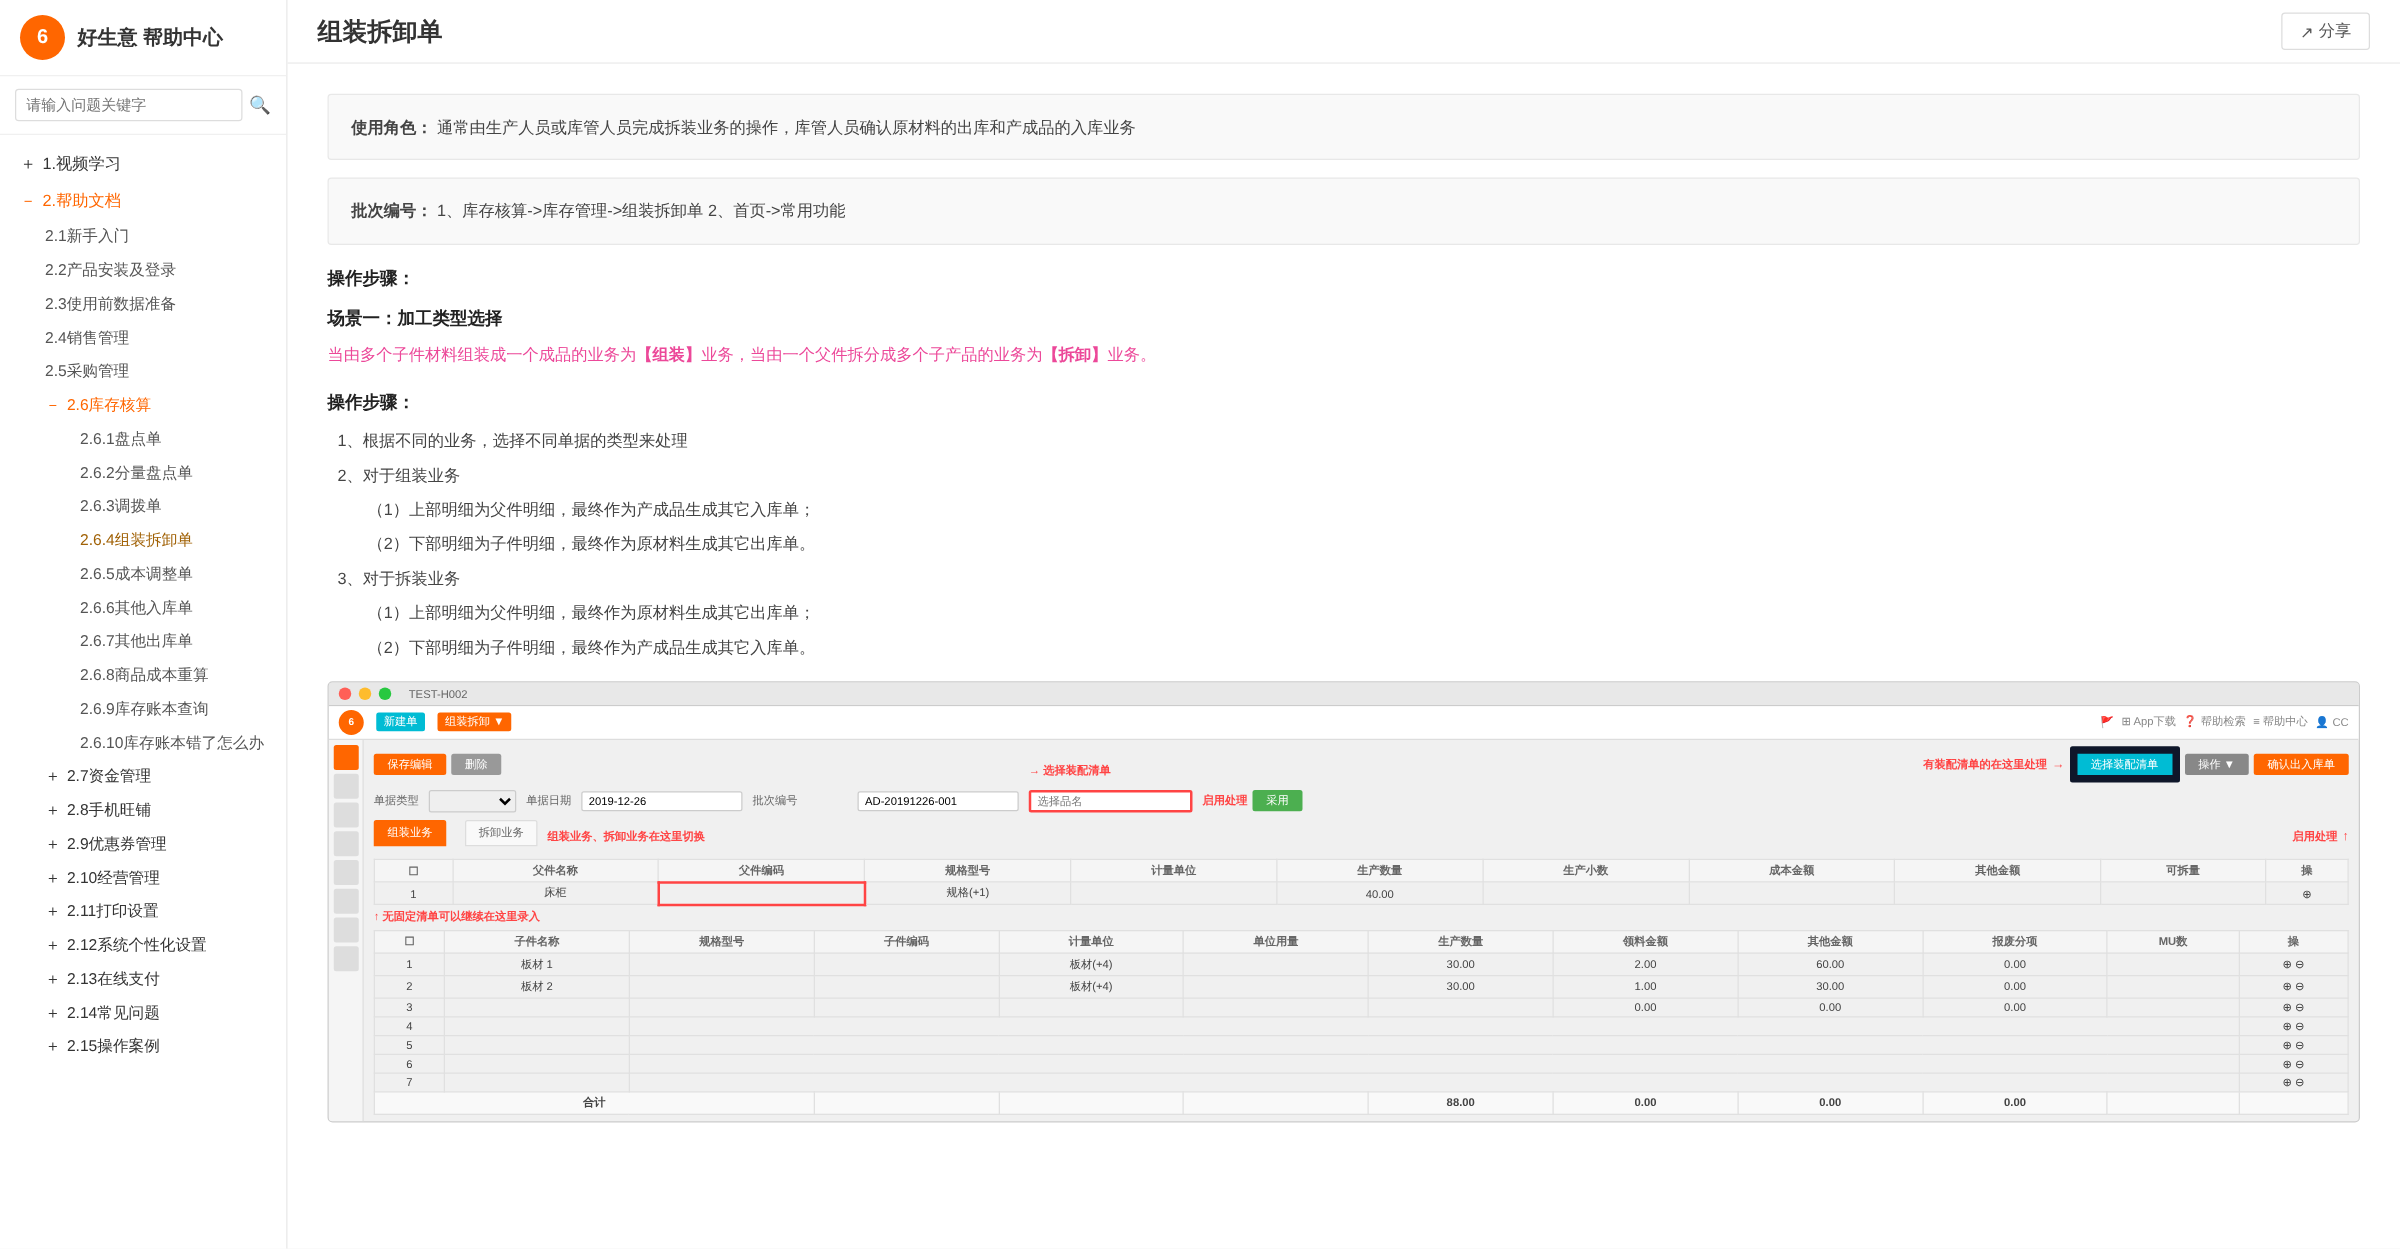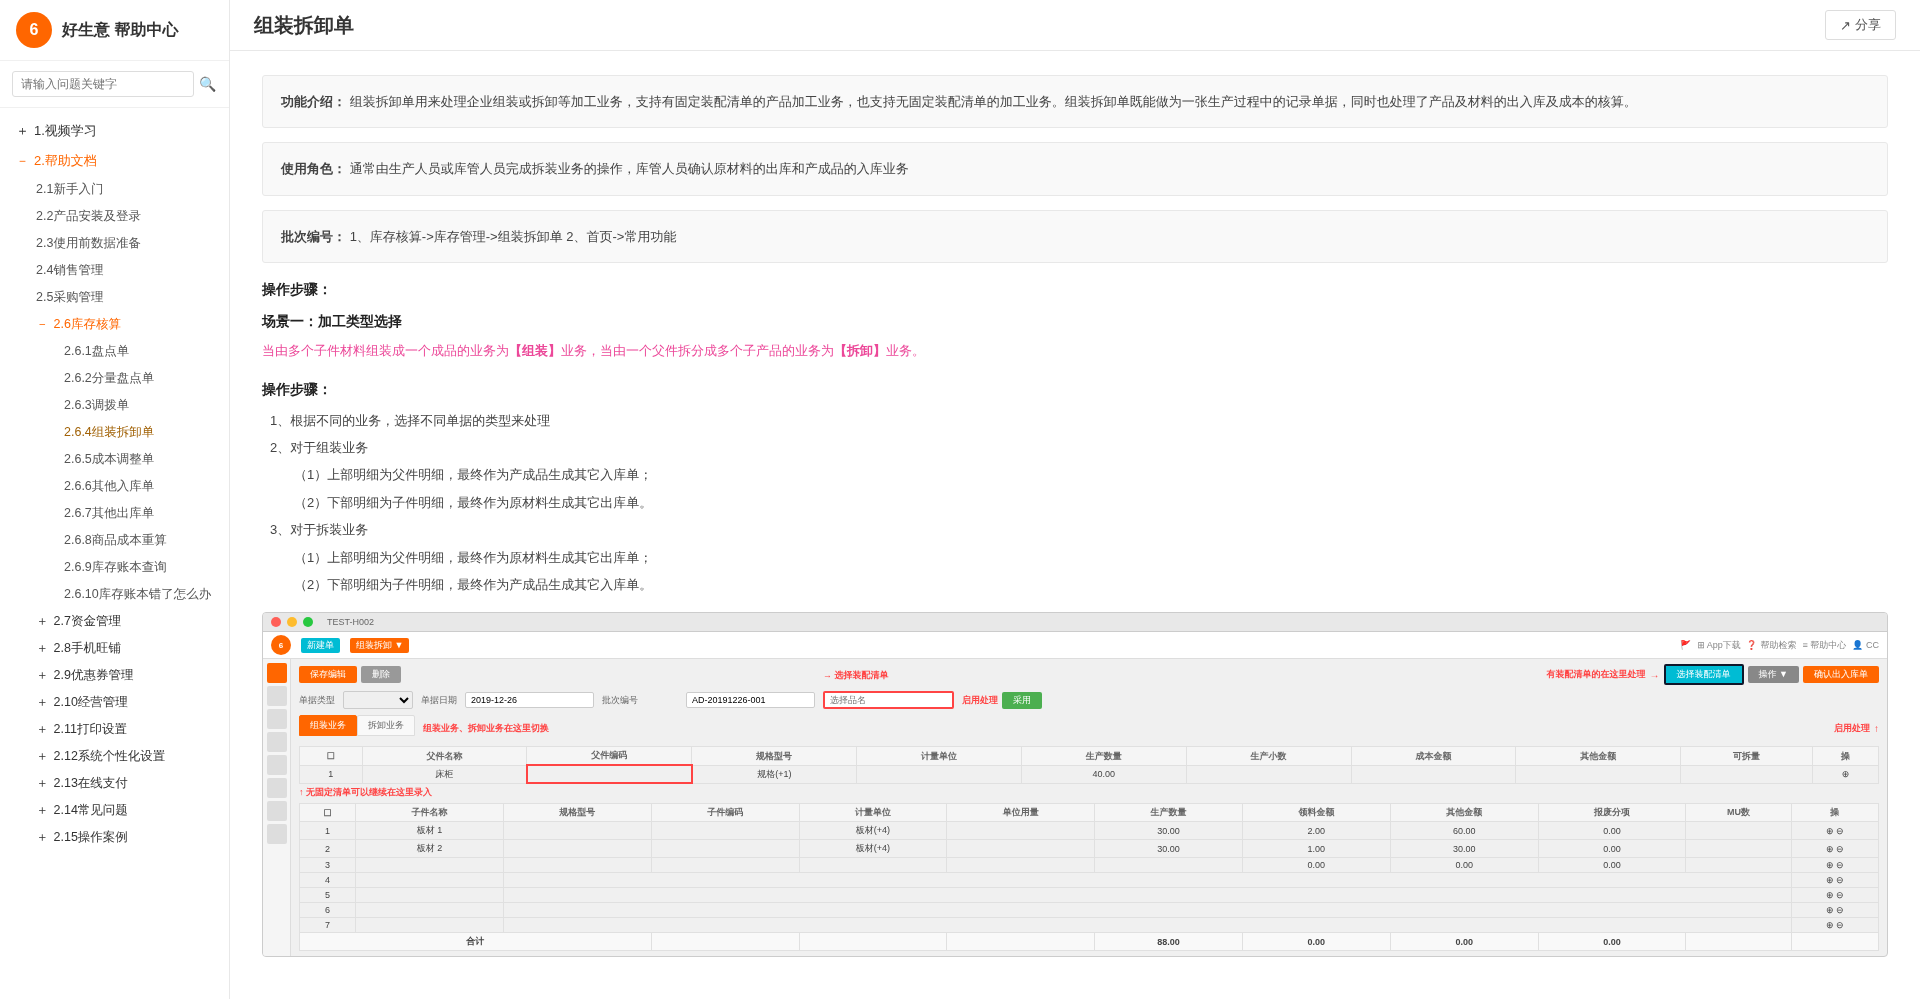--- a/index.html
+++ b/index.html
@@ -213,21 +213,21 @@
 
     .bs-form { display:flex; gap:8px; align-items:center; margin-bottom:6px; flex-wrap:wrap; }
     .bs-input { border:1px solid #ccc; padding:2px 5px; font-size:9px; border-radius:2px; min-width:70px; }
     .bs-input.red-border { border-color:#f44; border-width:2px; }
     .bs-btn { padding:2px 11px; border:none; border-radius:2px; font-size:9px; cursor:pointer; color:#fff; }
     .bs-btn.teal { background:#00bcd4; }
     .bs-btn.orange { background:#f60; }
     .bs-btn.green { background:#4caf50; }
     .bs-btn.gray { background:#999; color:#fff; }
 
-    .bs-tabs { display:flex; gap:0; margin-bottom:6px; }
+    .bs-tabs { display:flex; gap:15px; margin-bottom:6px; }
     .bs-tab { padding:3px 10px; font-size:9px; border:1px solid #ddd; border-radius:2px 2px 0 0; cursor:pointer; background:#f9f9f9; color:#666; }
     .bs-tab.active { background:#f60; color:#fff; border-color:#f60; }
 
     .bs-table { width:100%; border-collapse:collapse; font-size:9px; }
     .bs-table th { background:#f5f5f5; border:1px solid #e0e0e0; padding:2px 4px; color:#666; text-align:center; }
     .bs-table td { border:1px solid #e0e0e0; padding:2px 4px; color:#444; text-align:center; }
     .bs-table .red-cell { border:2px solid #f44; }
   </style>
 </head>
 <body>
@@ -346,24 +346,20 @@
 <div class="main">
   <div class="topbar">
     <h1 class="page-title">组装拆卸单</h1>
     <button class="share-btn">
       <span>↗</span>
       <span>分享</span>
     </button>
   </div>
   <div class="content-area">
 
-    <div class="info-box">
-      <strong>功能介绍：</strong>
-      <span>组装拆卸单用来处理企业组装或拆卸等加工业务，支持有固定装配清单的产品加工业务，也支持无固定装配清单的加工业务。组装拆卸单既能做为一张生产过程中的记录单据，同时也处理了产品及材料的出入库及成本的核算。</span>
-    </div>
 
     <div class="info-box">
       <strong>使用角色：</strong>
       <span>通常由生产人员或库管人员完成拆装业务的操作，库管人员确认原材料的出库和产成品的入库业务</span>
     </div>
 
     <div class="info-box">
       <strong>批次编号：</strong>
       <span>1、库存核算-&gt;库存管理-&gt;组装拆卸单 2、首页-&gt;常用功能</span>
     </div>
@@ -429,21 +425,21 @@
         <div class="bs-main">
 
           <div style="display:flex;gap:4px;margin-bottom:6px;align-items:center;">
             <button class="bs-btn orange" style="font-size:9px;">保存编辑</button>
             <button class="bs-btn gray" style="font-size:9px;">删除</button>
             <div style="flex:1"></div>
 
             <div style="position:relative;display:inline-flex;align-items:center;gap:4px;">
               <span style="color:#f44;font-size:9px;font-weight:bold;">有装配清单的在这里处理</span>
               <span style="color:#f44;">→</span>
-              <button class="bs-btn teal" style="font-size:9px;border:2px solid #0f172a;">选择装配清单</button>
+              <button class="bs-btn teal" style="font-size:9px;border:6px solid #0f172a;">选择装配清单</button>
             </div>
             <button class="bs-btn" style="background:#888;font-size:9px;">操作 ▼</button>
             <button class="bs-btn orange" style="font-size:9px;">确认出入库单</button>
           </div>
 
           <div class="bs-form">
             <span style="font-size:9px;color:#666;">单据类型</span>
             <select class="bs-input" style="font-size:9px;"></select>
             <span style="font-size:9px;color:#666;">单据日期</span>
             <input class="bs-input" value="2019-12-26" style="font-size: 9px; min-width: 70px;">

